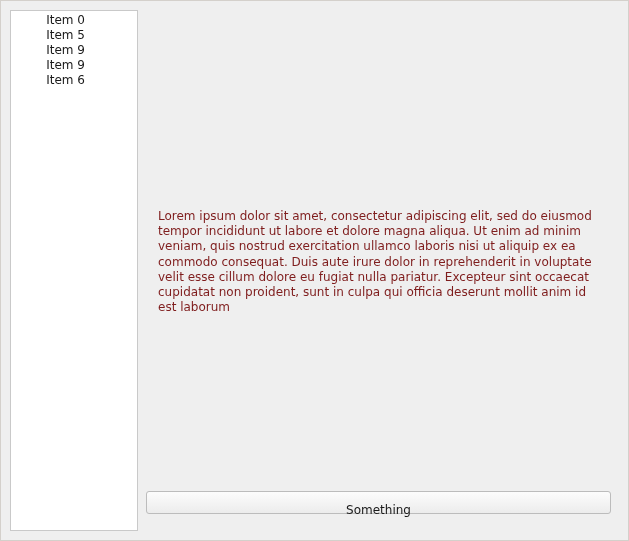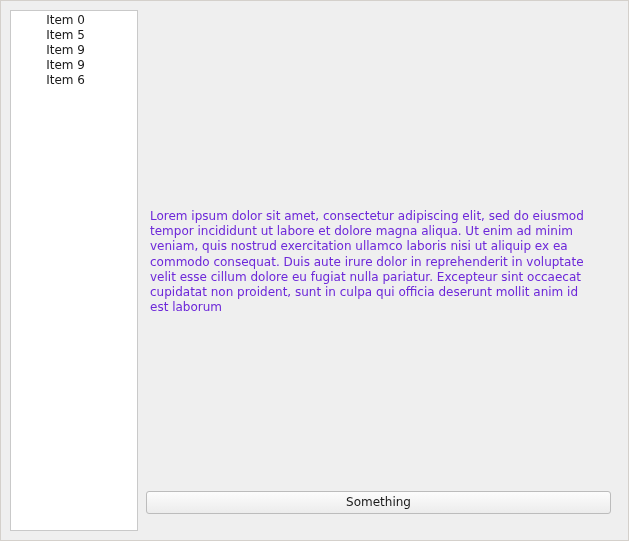--- a/index.html
+++ b/index.html
@@ -53,46 +53,46 @@
   
   #content {
     position: absolute;
     left: 145px;
     top: 9px;
     right: 10px;
     bottom: 9px;
   }
   #paragraph {
     position: absolute;
-    left: 4px;
+    left: 12px;
     top: 199px;
     width: 435px;
     font-size: 12px;
     line-height: 15.2px;
-    color: #6d28d9;
+    color: #7f1d1d;
     text-align: left;
   }
 
   
   #something-button {
     position: absolute;
     left: 0;
     bottom: 17px;
     width: 465px;
     height: 23px;
     background: linear-gradient(#fcfcfc, #ececec);
     border: 1px solid #bcbcbc;
     border-radius: 3px;
     box-sizing: border-box;
     font-family: "DejaVu Sans", "Liberation Sans", sans-serif;
     font-size: 12px;
     color: #1a1a1a;
     text-align: center;
     line-height: 21px;
-    padding: 0;
+    padding: 8px;
     cursor: default;
   }
 </style>
 </head>
 <body>
 
 <div id="app">
 
   <div id="list-panel">
     <div class="list-item">Item 0</div>

